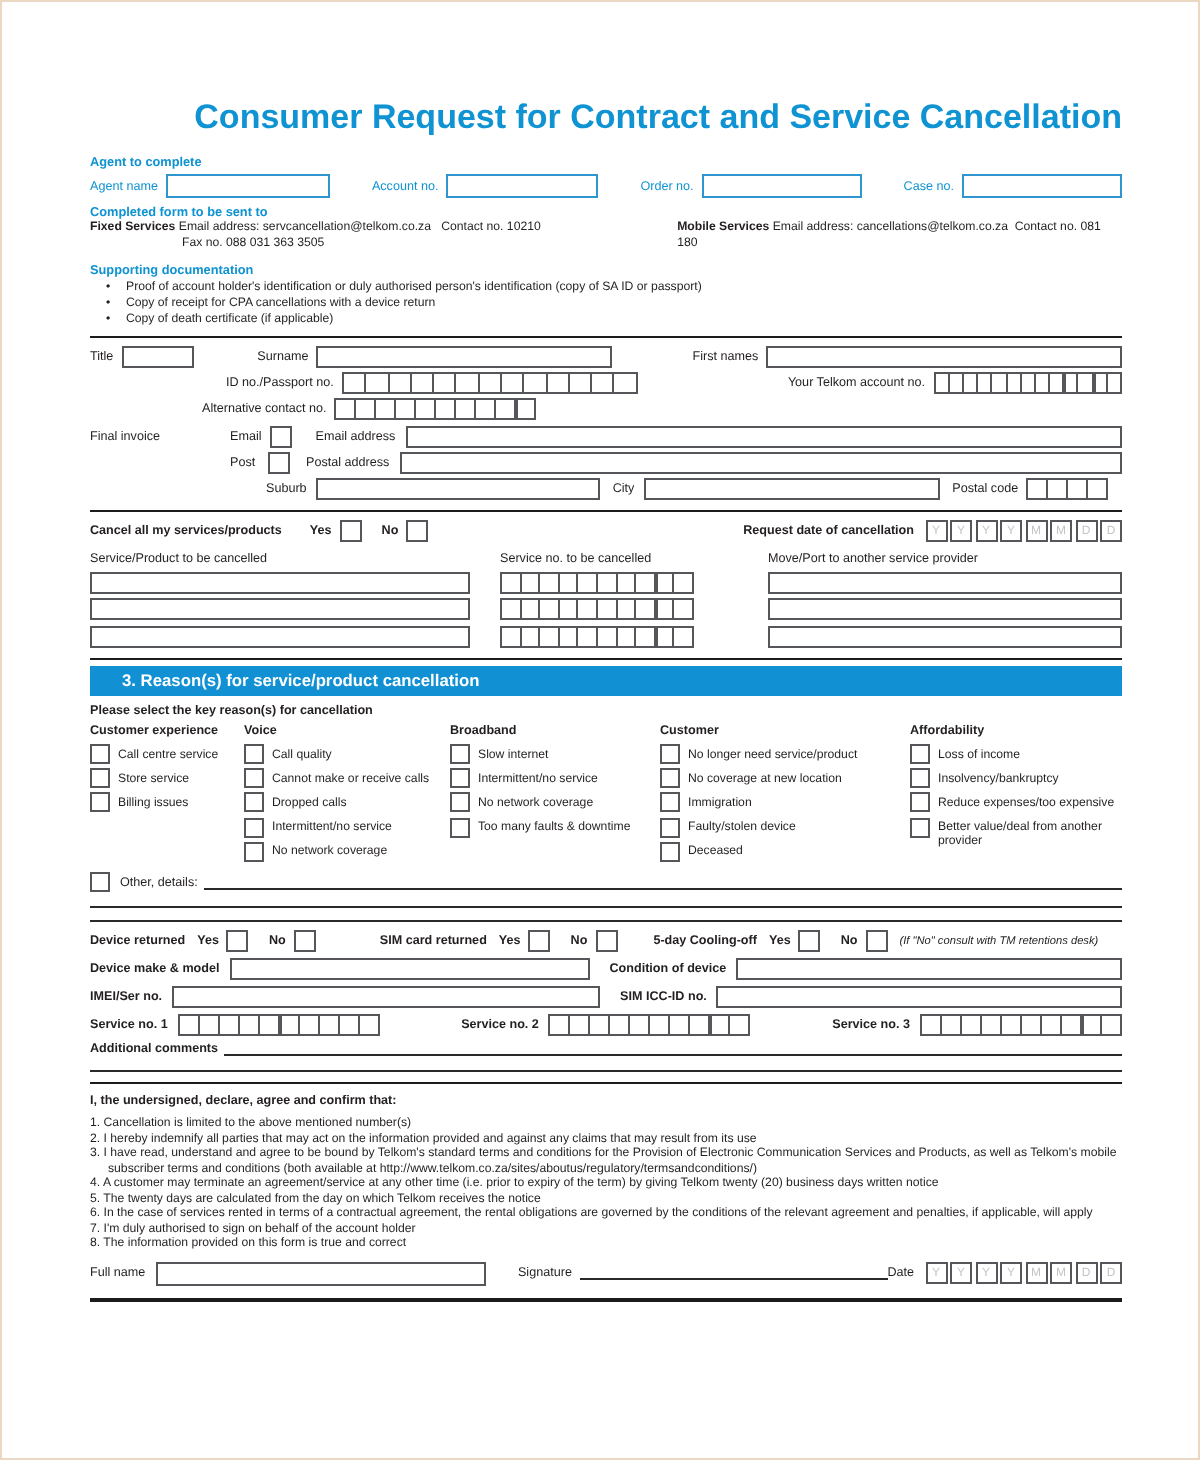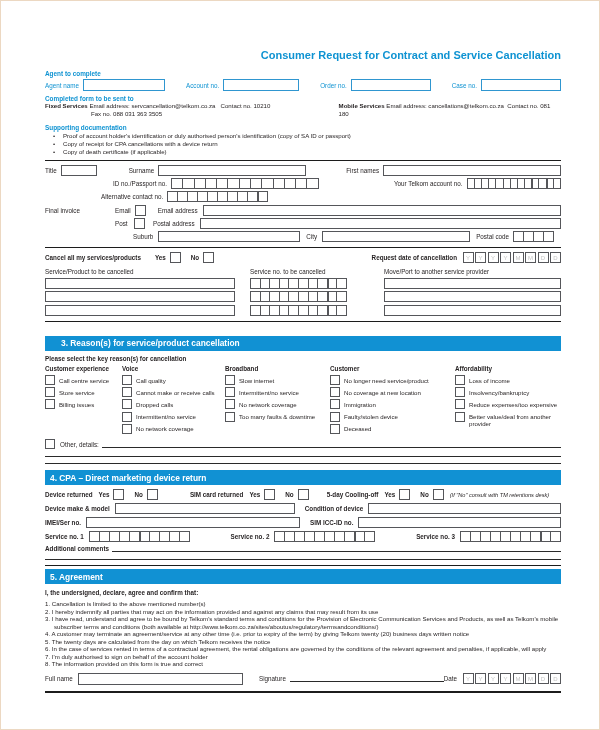--- a/index.html
+++ b/index.html
@@ -3,21 +3,21 @@
 <meta charset="utf-8">
 <style>
   * { margin:0; padding:0; box-sizing:border-box; }
   html,body { background:#fff; }
   .page {
     width:600px; height:730px; background:#fff;
     border:1px solid #ecd8c2;
     font-family:"Liberation Sans", sans-serif; color:#231f20;
     padding:0 38px 0 44px; overflow:hidden;
   }
-  .title { margin-top:48px; text-align:right; color:#0f93d2; font-weight:bold; font-size:11px; }
+  .title { margin-top:48px; text-align:right; color:#0f93d2; font-weight:bold; font-size:17px; }
   .bluehead { color:#0f93d2; font-weight:bold; font-size:6.4px; }
   .row { display:flex; align-items:center; }
   .lbl { font-size:6.3px; white-space:nowrap; }
   .blbl { font-size:6.3px; color:#0f93d2; white-space:nowrap; }
   .bold { font-weight:bold; }
   .inp { border:1px solid #55565a; height:11px; background:#fff; }
   .binp { border:1px solid #2f96d0; height:12px; background:#fff; }
   .chk { width:11px; height:11px; border:1px solid #55565a; background:#fff; flex:none; }
   .grid { display:flex; }
   .c { width:11px; height:11px; border:1px solid #55565a; margin-left:-1px; flex:none;
@@ -255,21 +255,21 @@
     <div style="flex:1; margin-left:6px;">
       <div class="lbl">Move/Port to another service provider</div>
       <div class="inp" style="margin-top:3px;"></div>
       <div class="inp" style="margin-top:2px;"></div>
       <div class="inp" style="margin-top:3px;"></div>
     </div>
   </div>
 
   <div class="divider" style="margin-top:5px;"></div>
 
-  <div class="bar" style="margin-top:14px;padding-left:16px;">3. Reason(s) for service/product cancellation</div>
+  <div class="bar" style="margin-top:3px;padding-left:16px;">3. Reason(s) for service/product cancellation</div>
 
   <div class="lbl bold" style="margin-top:4px;">Please select the key reason(s) for cancellation</div>
 
   <div class="row" style="margin-top:3px; align-items:flex-start;">
     <div class="rcol" style="width:77px;">
       <div class="hd">Customer experience</div>
       <div class="ritem">
           <span class="chk"></span>
           <span class="t">Call centre service</span>
         </div>
@@ -369,21 +369,20 @@
   </div>
 
   <div class="row" style="margin-top:3px;">
     <span class="chk" style="width:10px;height:10px;"></span>
     <span class="lbl" style="margin-left:5px;">Other, details:</span>
     <span class="uline" style="margin-left:3px;"></span>
   </div>
   <div style="border-bottom:1px solid #2a2a2a; height:8px;"></div>
   <div style="border-bottom:1px solid #2a2a2a; height:7px;"></div>
 
-  <div class="bar" style="margin-top:6px;">4. CPA – Direct marketing device return</div>
 
   <div class="row" style="margin-top:4px;">
     <span class="lbl bold">Device returned</span>
     <span class="lbl bold" style="margin-left:6px;">Yes</span>
     <span class="chk" style="margin-left:4px;"></span>
     <span class="lbl bold" style="margin-left:10px;">No</span>
     <span class="chk" style="margin-left:4px;"></span>
     <span class="lbl bold" style="margin-left:32px;">SIM card returned</span>
     <span class="lbl bold" style="margin-left:6px;">Yes</span>
     <span class="chk" style="margin-left:4px;"></span>
@@ -460,21 +459,20 @@
   </div>
 
   <div class="row" style="margin-top:3px;">
     <span class="lbl bold">Additional comments</span>
     <span class="uline" style="margin-left:3px; height:6px;"></span>
   </div>
   <div style="border-bottom:1px solid #2a2a2a; height:8px;"></div>
 
   <div class="divider" style="margin-top:5px;"></div>
 
-  <div class="bar" style="margin-top:3px;">5. Agreement</div>
 
   <div class="lbl bold" style="margin-top:5px;">I, the undersigned, declare, agree and confirm that:</div>
 
   <div style="margin-top:4px;">
     <div class="agmt">1. Cancellation is limited to the above mentioned number(s)</div>
     <div class="agmt">2. I hereby indemnify all parties that may act on the information provided and against any claims that may result from its use</div>
     <div class="agmt">3. I have read, understand and agree to be bound by Telkom's standard terms and conditions for the Provision of Electronic Communication Services and Products, as well as Telkom's mobile subscriber terms and conditions (both available at http://www.telkom.co.za/sites/aboutus/regulatory/termsandconditions/)</div>
     <div class="agmt">4. A customer may terminate an agreement/service at any other time (i.e. prior to expiry of the term) by giving Telkom twenty (20) business days written notice</div>
     <div class="agmt">5. The twenty days are calculated from the day on which Telkom receives the notice</div>
     <div class="agmt">6. In the case of services rented in terms of a contractual agreement, the rental obligations are governed by the conditions of the relevant agreement and penalties, if applicable, will apply</div>

